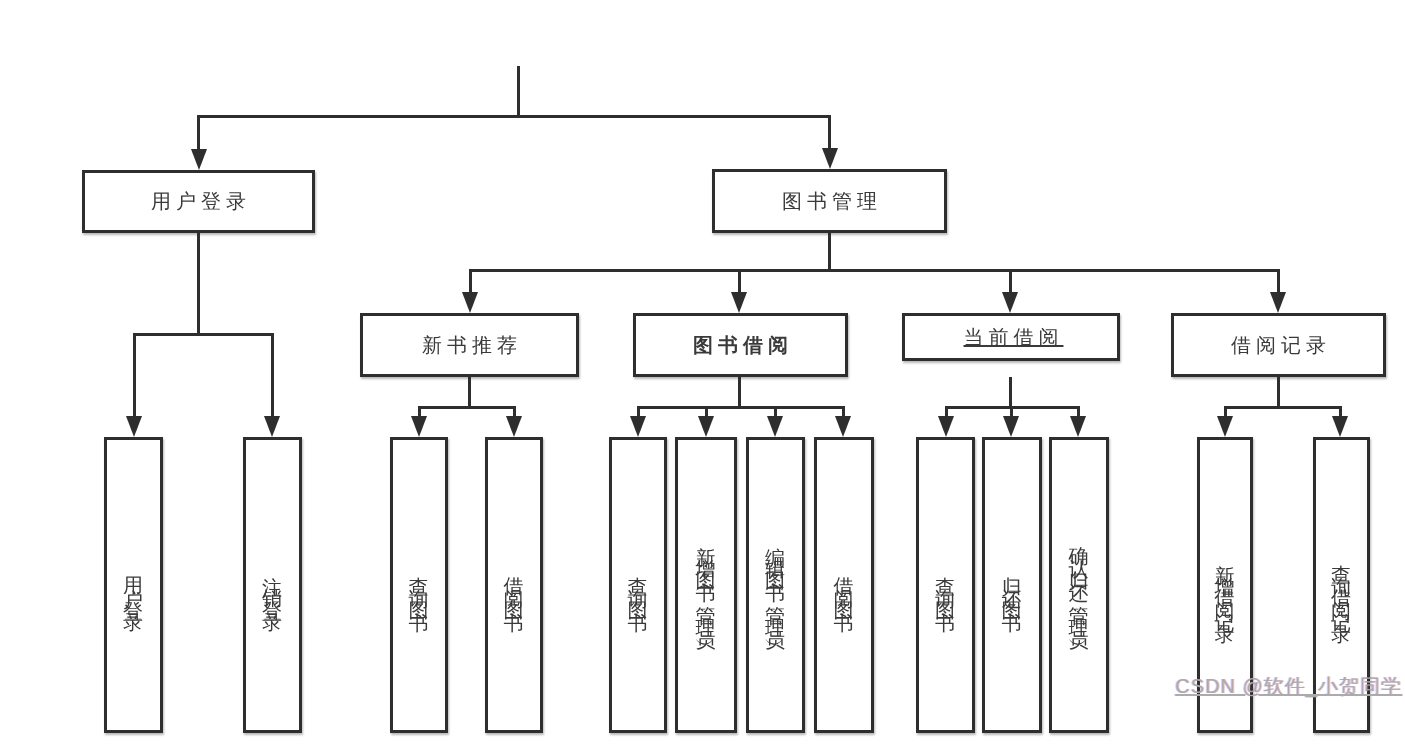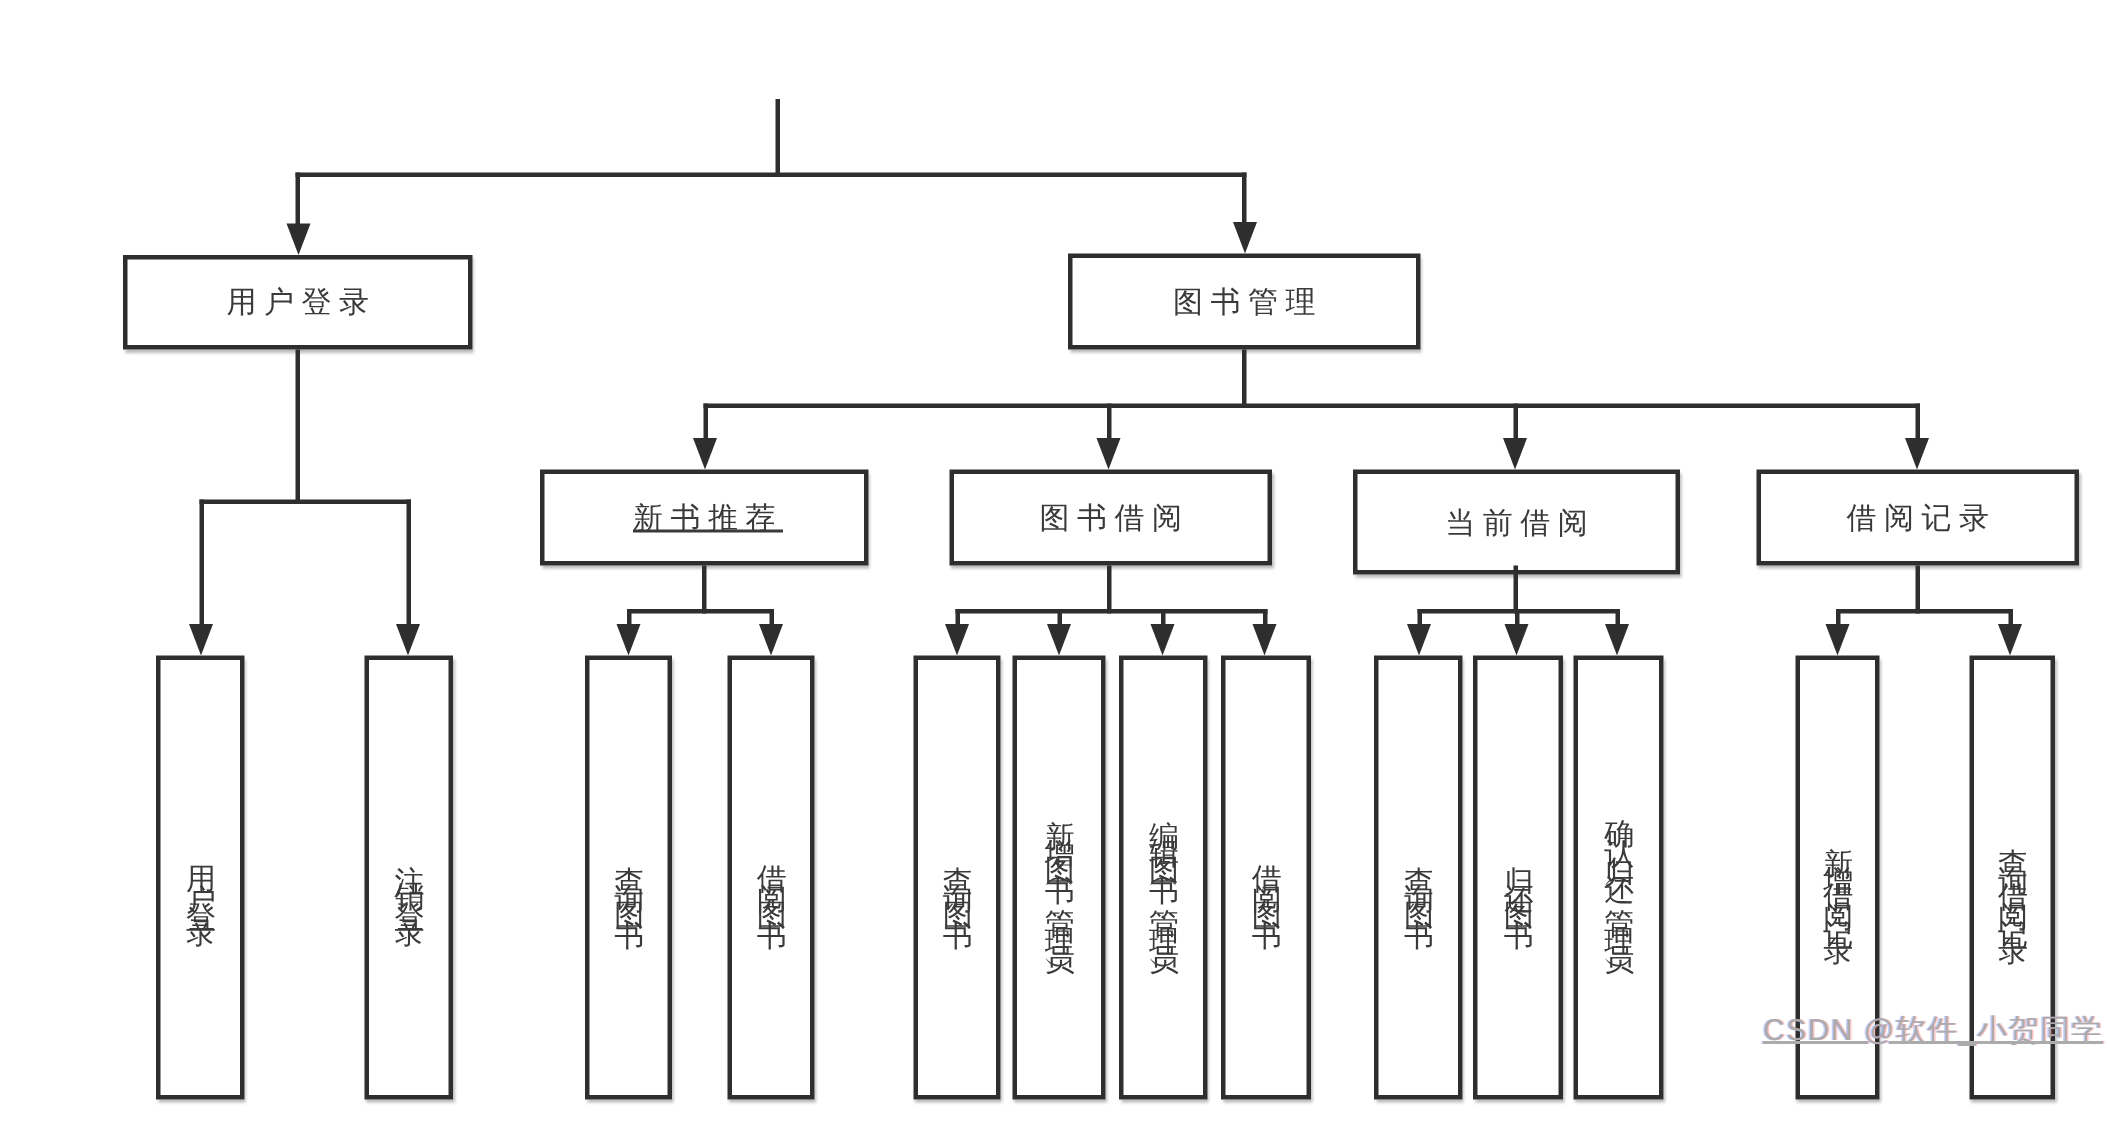--- a/index.html
+++ b/index.html
@@ -67,27 +67,27 @@
   <div class="hline" style="left:469px;top:269px;width:811px;height:3px;"></div>
   <div class="vline" style="left:469px;top:269px;width:3px;height:24px;"></div>
   <div class="arrow" style="left:462px;top:292px;"></div>
   <div class="vline" style="left:738px;top:269px;width:3px;height:24px;"></div>
   <div class="arrow" style="left:731px;top:292px;"></div>
   <div class="vline" style="left:1009px;top:269px;width:3px;height:24px;"></div>
   <div class="arrow" style="left:1002px;top:292px;"></div>
   <div class="vline" style="left:1277px;top:269px;width:3px;height:24px;"></div>
   <div class="arrow" style="left:1270px;top:292px;"></div>
 
-  <div class="hbox" style="left:360px;top:313px;width:219px;height:64px;text-decoration:underline;">
+  <div class="hbox" style="left:360px;top:313px;width:219px;height:64px;">
     <span>新书推荐</span>
   </div>
-  <div class="hbox" style="left:633px;top:313px;width:215px;height:64px;">
+  <div class="hbox" style="left:633px;top:313px;width:215px;height:64px;font-weight:bold;">
     <span>图书借阅</span>
   </div>
-  <div class="hbox" style="left:902px;top:313px;width:218px;height:70px;">
+  <div class="hbox" style="left:902px;top:313px;width:218px;height:48px;text-decoration:underline;">
     <span>当前借阅</span>
   </div>
   <div class="hbox" style="left:1171px;top:313px;width:215px;height:64px;">
     <span>借阅记录</span>
   </div>
 
   <div class="vline" style="left:468px;top:377px;width:3px;height:32px;"></div>
   <div class="hline" style="left:418px;top:406px;width:98px;height:3px;"></div>
   <div class="vline" style="left:418px;top:406px;width:3px;height:12px;"></div>
   <div class="arrow" style="left:411px;top:416px;"></div>

